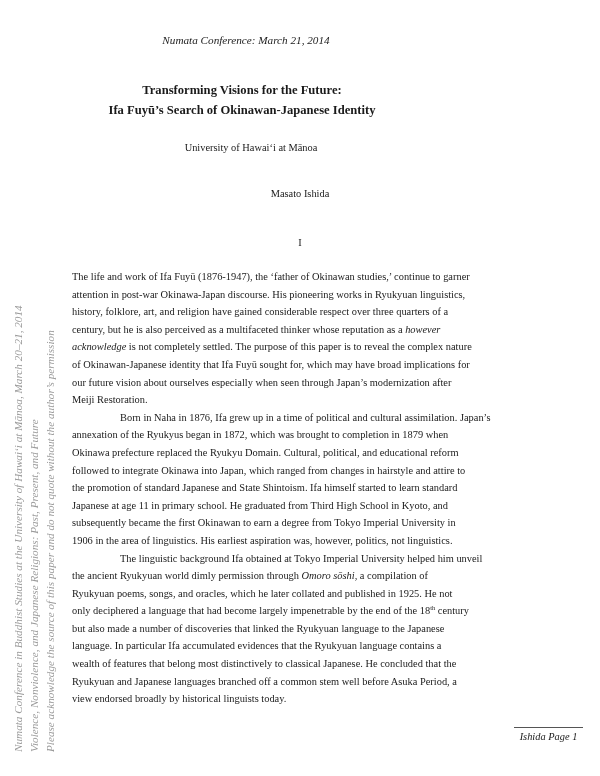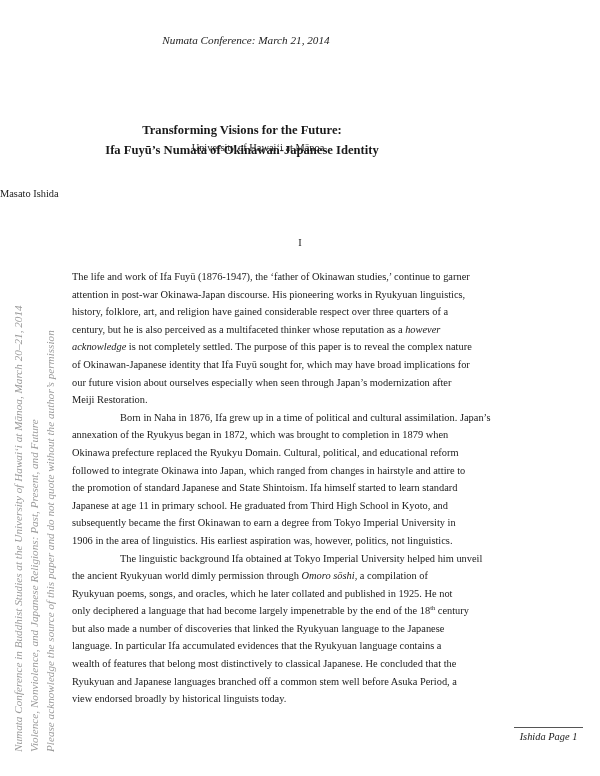--- a/index.html
+++ b/index.html
@@ -1,24 +1,24 @@
 <!DOCTYPE html>
 <html><head>
 <meta charset="utf-8">
 <style>
   html, body { margin:0; padding:0; background:#ffffff; }
   body { width:600px; height:776px; position:relative; overflow:hidden;
          font-family:"DejaVu Serif", serif; color:#1a1a1a; }
   .header { position:absolute; top:34px; left:0; width:492px; text-align:center;
             font-style:italic; font-size:11.2px; color:#222; font-family:"Liberation Serif", serif; }
   .title { position:absolute; top:80px; left:0; width:484px; text-align:center;
-           font-weight:bold; font-size:12.6px; line-height:20px; font-family:"Liberation Serif", serif;margin-top:40px; }
-  .aff { position:absolute; top:139px; left:16px; width:484px; text-align:center;
+           font-weight:bold; font-size:12.6px; line-height:20px; font-family:"Liberation Serif", serif; }
+  .aff { position:absolute; top:139px; left:9px; width:484px; text-align:center;
          font-size:10.4px; line-height:17px; font-family:"Liberation Serif", serif; }
-  .author { position:absolute; top:188px; left:0; width:600px; text-align:left;
+  .author { position:absolute; top:188px; left:0; width:600px; text-align:center;
             font-size:10.4px; font-family:"Liberation Serif", serif; }
   .section { position:absolute; top:237px; left:0; width:600px; text-align:center;
              font-size:10.4px; font-family:"Liberation Serif", serif; }
   .body { position:absolute; top:268px; left:72px; width:530px;
           font-size:10.4px; line-height:17.6px; font-family:"Liberation Serif", serif; }
   .body .line { white-space:nowrap; height:17.6px; }
   .body .indent { padding-left:48px; }
   .body i { font-style:italic; }
   .body sup { font-size:6.5px; vertical-align:4px; line-height:0; }
   .watermark { position:absolute; left:0; top:0; width:66px; height:776px; }
@@ -36,21 +36,21 @@
 <div class="watermark">
   <div class="wm" style="left:12px; top:752px;">Numata Conference in Buddhist Studies at the University of Hawai‘i at Mānoa, March 20–21, 2014</div>
   <div class="wm" style="left:28px; top:752px;">Violence, Nonviolence, and Japanese Religions: Past, Present, and Future</div>
   <div class="wm" style="left:44px; top:752px;">Please acknowledge the source of this paper and do not quote without the author’s permission</div>
 </div>
 
 <div class="header">Numata Conference: March 21, 2014</div>
 
 <div class="title">
   <div>Transforming Visions for the Future:</div>
-  <div>Ifa Fuyū’s Numata of Okinawan-Japanese Identity</div>
+  <div>Ifa Fuyū’s Search of Okinawan-Japanese Identity</div>
 </div>
 
 <div class="aff">
   <div>University of Hawai‘i at Mānoa</div>
 </div>
 
 <div class="author">Masato Ishida</div>
 
 <div class="section">I</div>
 

